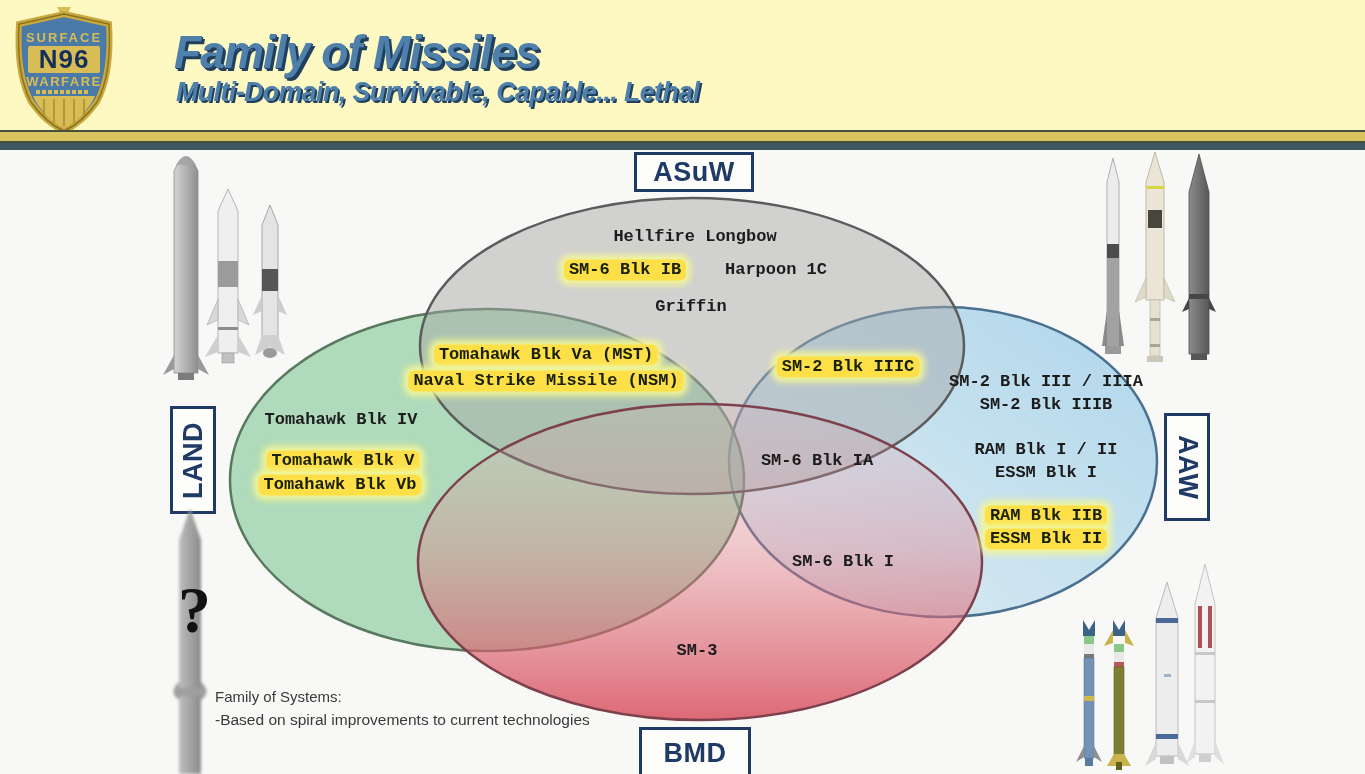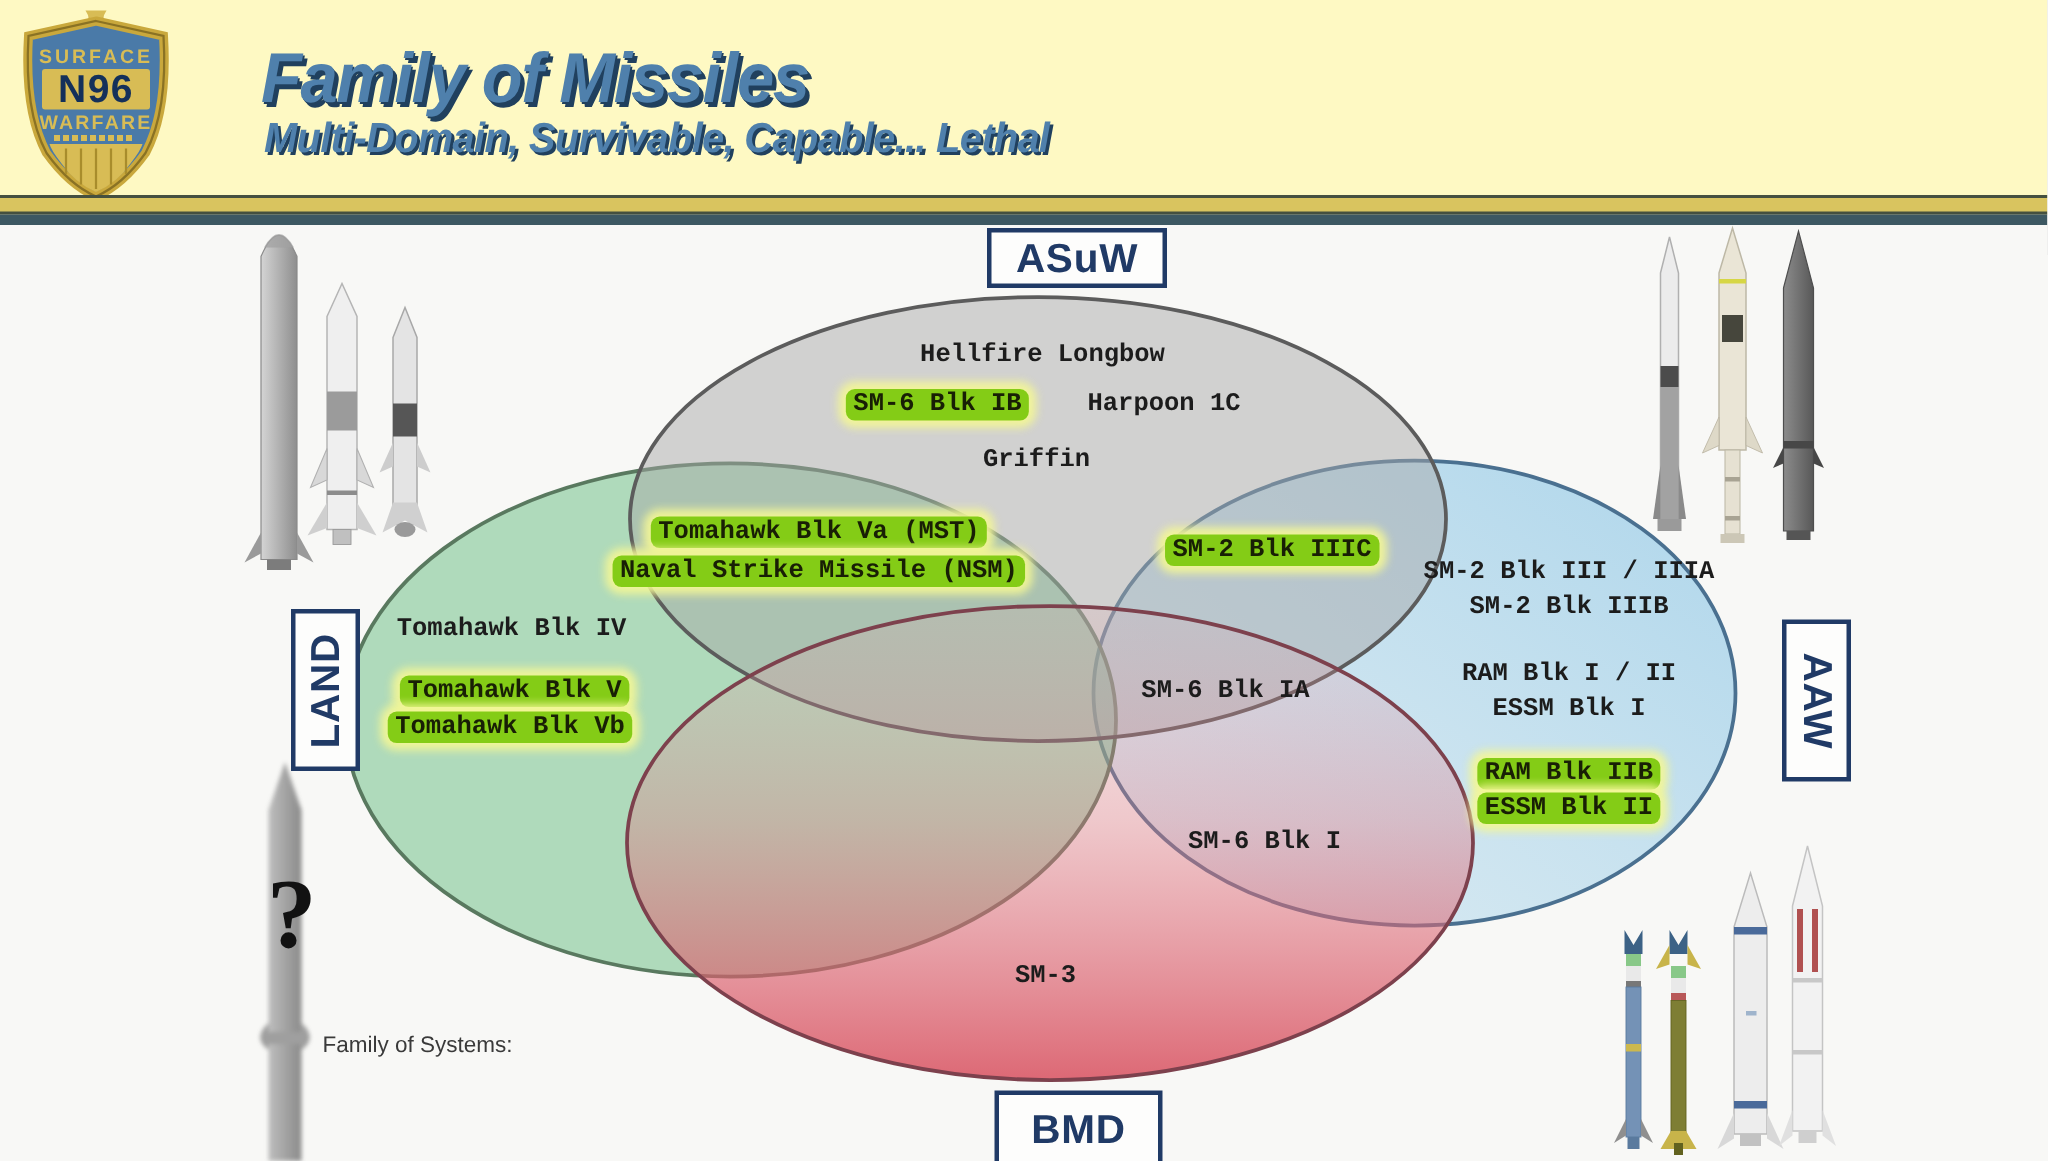--- a/index.html
+++ b/index.html
@@ -25,27 +25,27 @@
   #sep-gold{position:absolute;left:0;top:130px;width:1365px;height:13px;background:#d9c45f;
     border-top:2px solid #45503f;border-bottom:2px solid #45503f;box-sizing:border-box;}
   #sep-slate{position:absolute;left:0;top:143px;width:1365px;height:7px;background:#3d5862;}
   
   #venn-svg{position:absolute;left:0;top:0;}
   .vi{
     position:absolute;transform:translate(-50%,-50%);white-space:nowrap;
     font-size:17px;font-weight:bold;color:#1c1c1c;line-height:1.25;font-family:Liberation Mono, monospace;
   }
   .vi.hl{
-    color:#181f05;background:#84cc16;padding:0 5px;border-radius:6px;
+    color:#181f05;background:#fde047;padding:0 5px;border-radius:6px;
     box-shadow:0 0 6px 5px rgba(243,246,150,0.92);
   }
   .cat-box{
     position:absolute;background:#fdfdfc;border:3px solid #203a66;color:#203a66;
     display:flex;align-items:center;justify-content:center;
-    font-size:27px;font-weight:bold;letter-spacing:0.5px;box-sizing:border-box;margin-left:24px;
+    font-size:27px;font-weight:bold;letter-spacing:0.5px;box-sizing:border-box;
   }
   .cat-vert-up{writing-mode:vertical-rl;transform:rotate(180deg);}
   .cat-vert-down{writing-mode:vertical-rl;}
   
   #notes{position:absolute;left:215px;top:686px;color:#3a3a3a;}
   #notes .n1{font-size:18px;line-height:1.55;}
   #notes .n2{font-size:15px;line-height:1.45;}
   #notes .n3{font-size:15.5px;line-height:1.5;}
   #qmark{
     position:absolute;left:178px;top:572px;font-size:66px;font-weight:bold;color:#121212;
@@ -244,15 +244,16 @@
   <svg id="mystery-missile" width="48" height="270" viewBox="0 0 48 270">
     <path d="M13,36 L24,4 L35,36 L35,270 L13,270 Z" fill="url(#gMyst)"></path>
     <path d="M13,178 Q2,188 13,196 Z" fill="#8e8e8e"></path>
     <path d="M35,178 Q46,188 35,196 Z" fill="#8e8e8e"></path>
     <rect x="10" y="184" width="28" height="8" rx="3" fill="#909090"></rect>
   </svg>
   <div id="qmark">?</div>
 
   <div id="notes">
     <div class="n2">Family of Systems:</div>
+    <div class="n3">-Based on spiral improvements to current technologies</div>
   </div>
 
 </div>
 
 </body></html>

